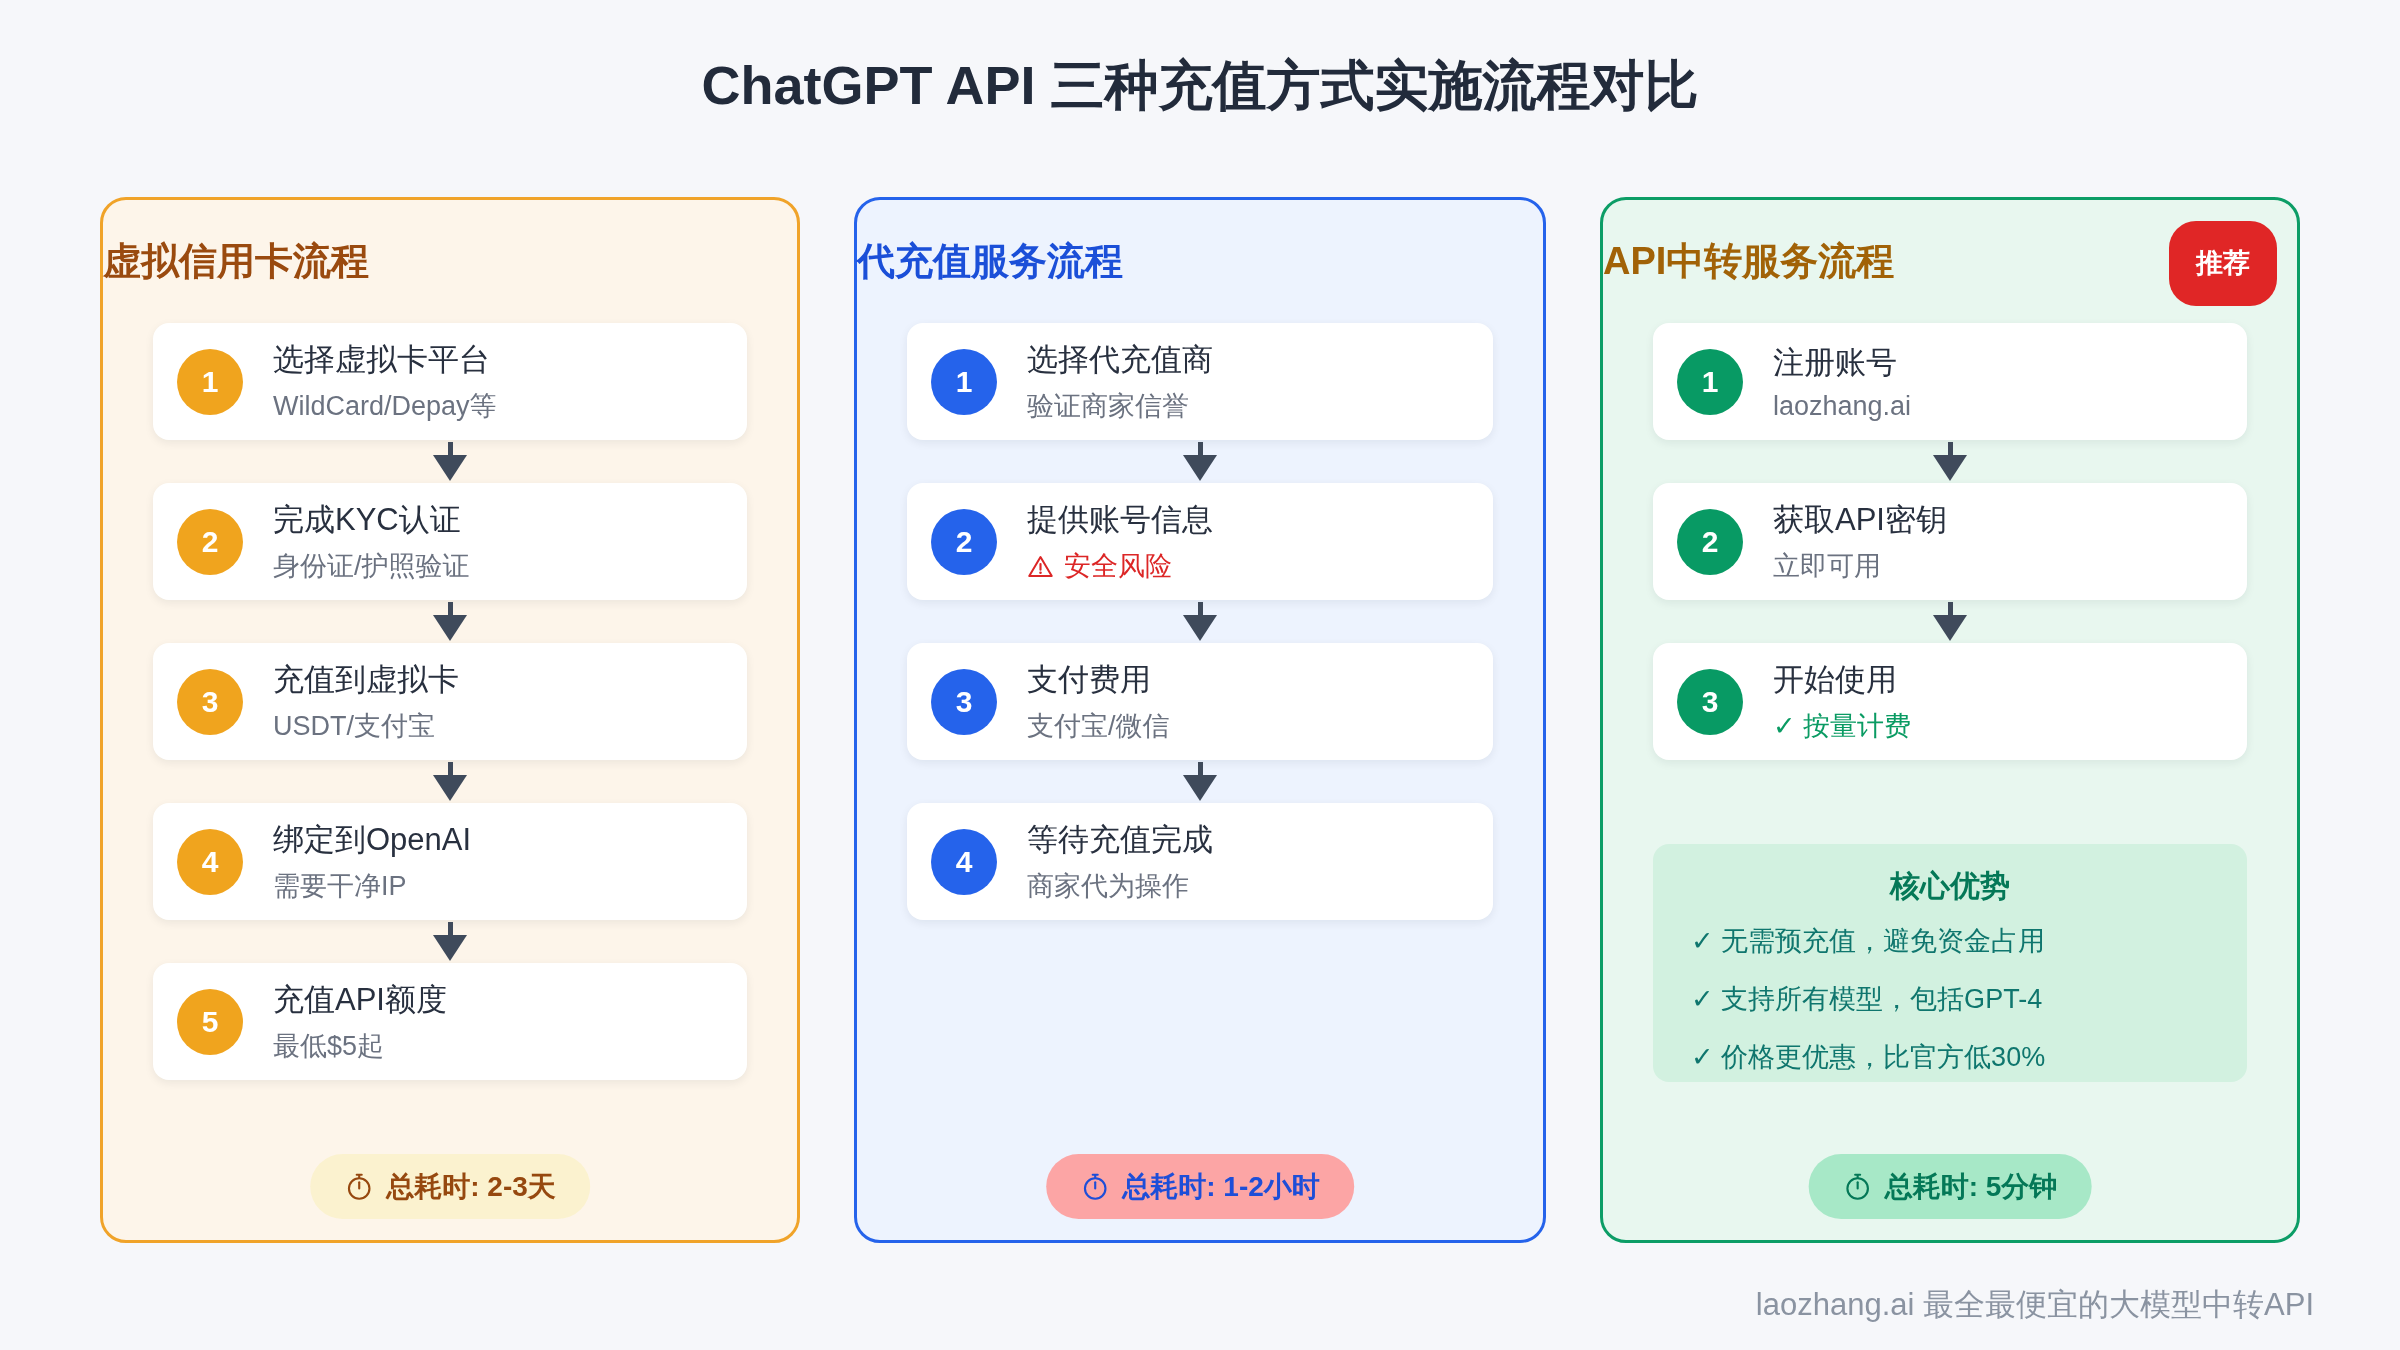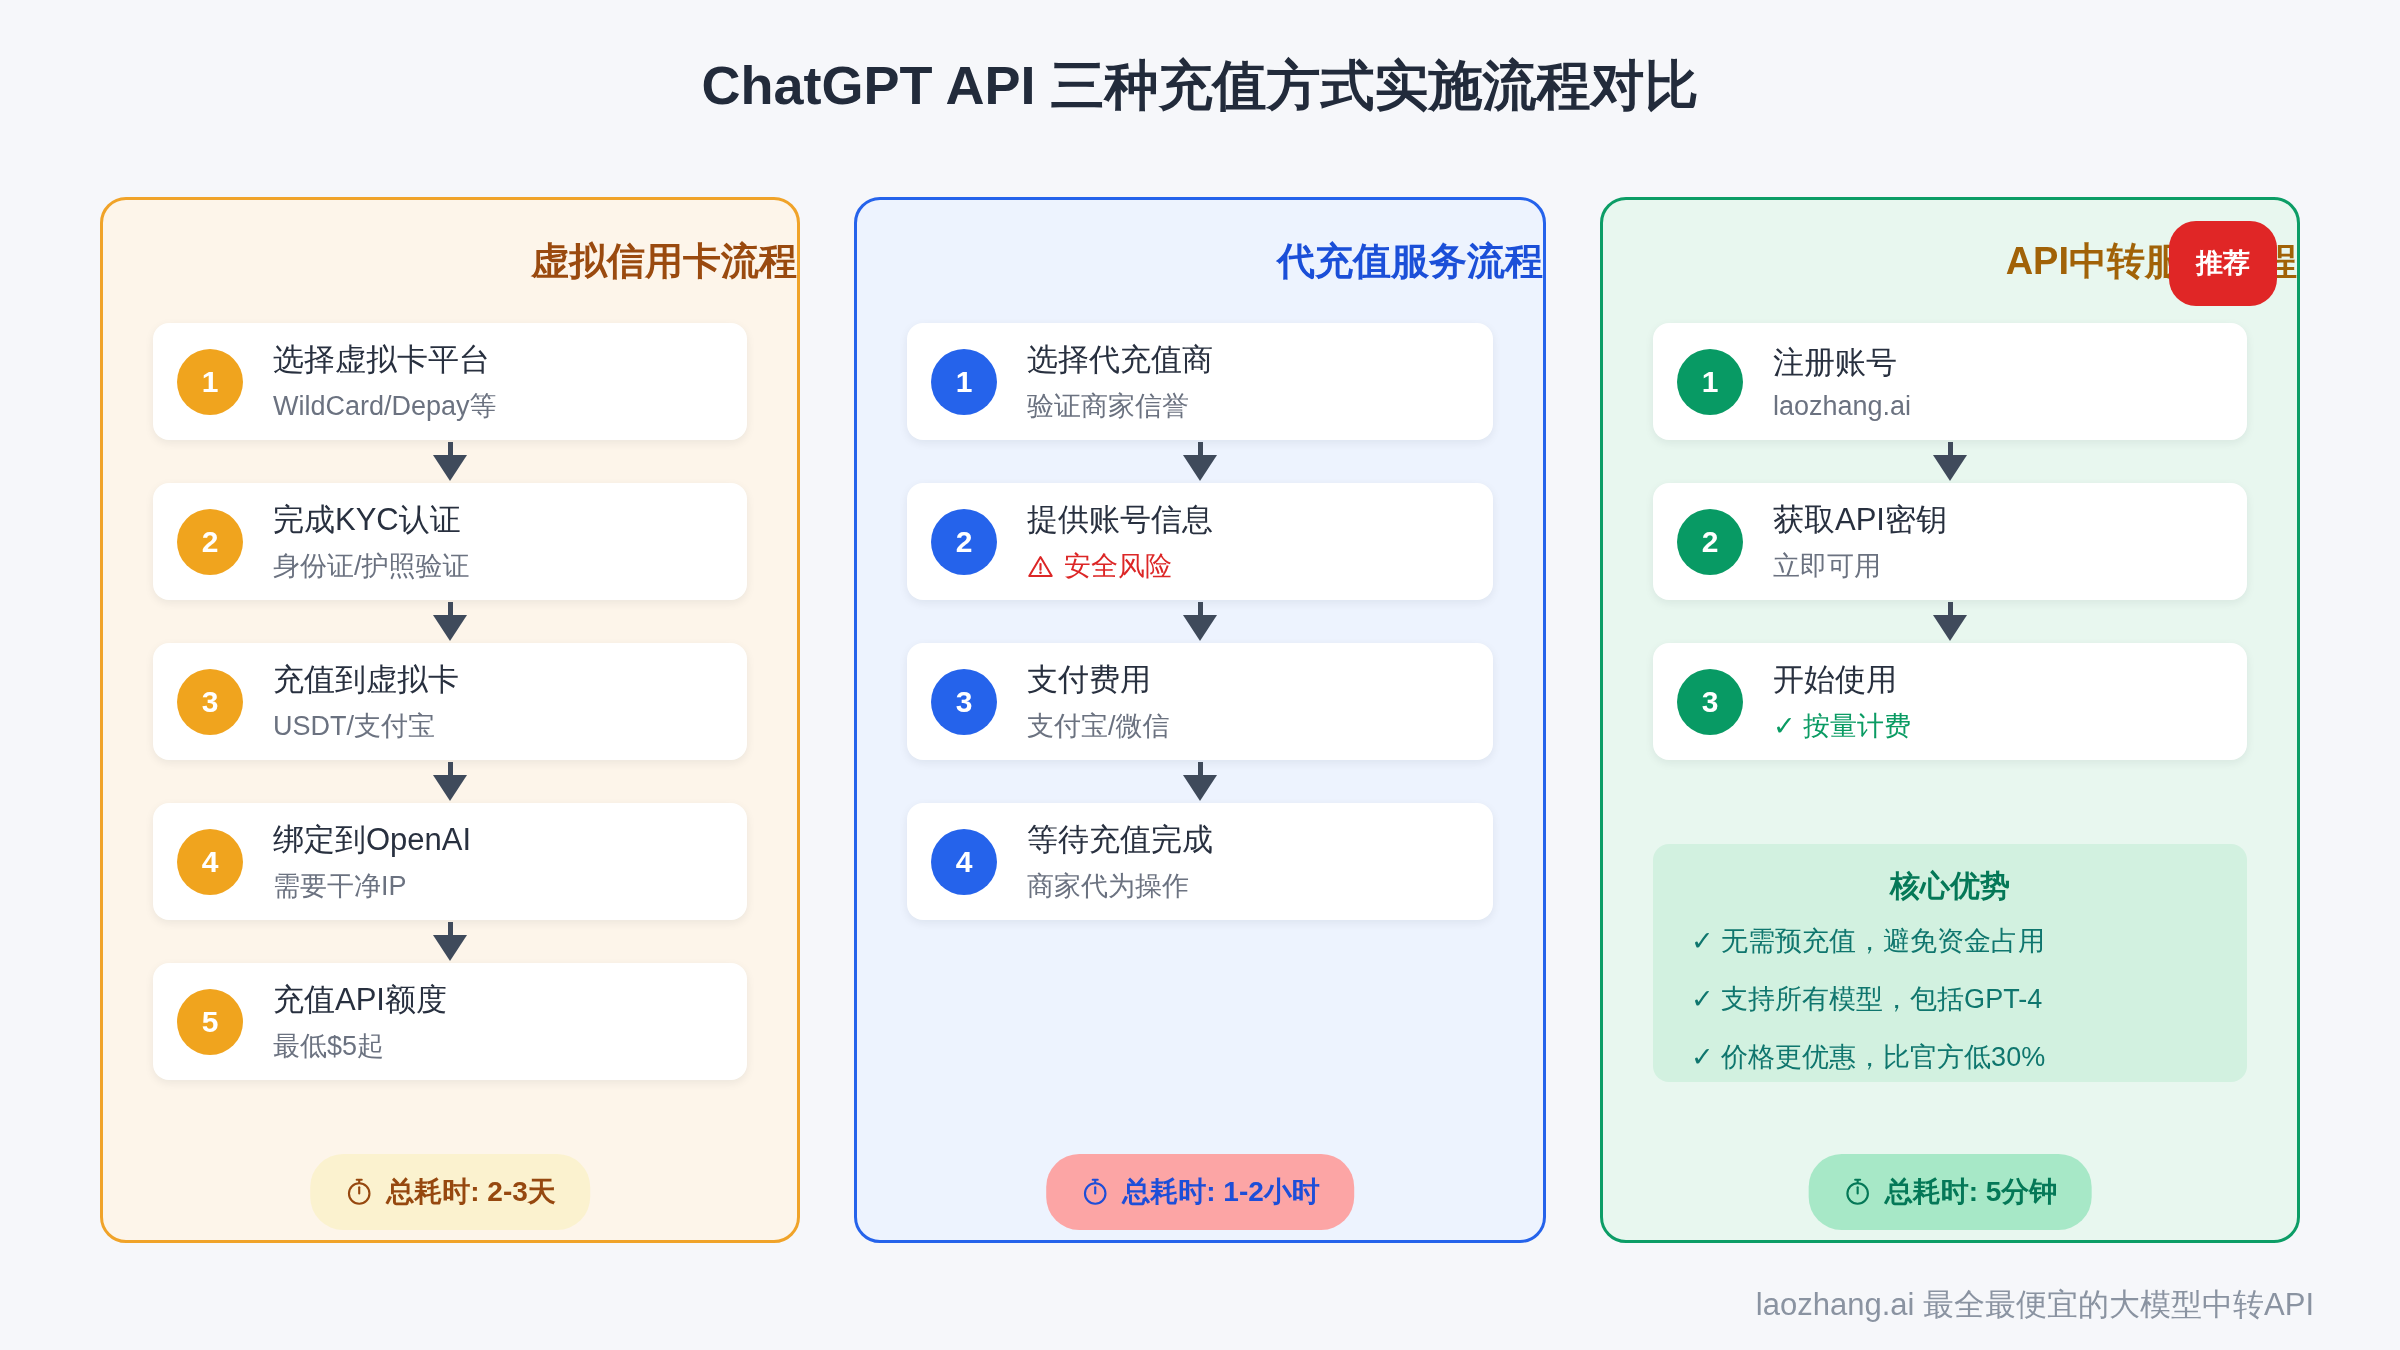--- a/index.html
+++ b/index.html
@@ -8,21 +8,21 @@
 
   .title{position:absolute;left:0;top:50px;width:100%;text-align:center;
          font-size:54px;font-weight:700;color:#222B3B;margin:0;}
 
   .panel{position:absolute;top:197px;height:1046px;border-radius:26px;
          border:3px solid;box-sizing:border-box;}
   .panel.orange{left:100px;width:700px;border-color:#F0A329;background:#FDF5EA;}
   .panel.blue{left:854px;width:692px;border-color:#2563EB;background:#EDF3FE;}
   .panel.green{left:1600px;width:700px;border-color:#0C9D66;background:#E8F7EF;}
 
-  .panel-header{position:absolute;top:36px;left:0;width:100%;text-align:right;
+  .panel-header{position:absolute;top:36px;left:0;width:100%;text-align:left;
                 font-size:38px;font-weight:700;margin:0;}
   .orange .panel-header{color:#9A4A0F;}
   .blue .panel-header{color:#1B4FD8;}
   .green .panel-header{color:#a16207;}
 
   .rec-badge{position:absolute;top:21px;right:20px;height:53px;line-height:53px;
              padding:16px 27px;border-radius:27px;background:#E02626;color:#FFFFFF;
              font-size:27px;font-weight:700;}
 
   .card{position:absolute;left:50px;right:50px;height:117px;background:#FFFFFF;
@@ -43,21 +43,21 @@
   .step-sub.ok{color:#0A9B63;}
   .warn-ic{width:27px;height:27px;flex:none;}
 
   .arrow{position:absolute;left:50%;transform:translateX(-50%);
          display:flex;flex-direction:column;align-items:center;}
   .arr0{top:242px}.arr1{top:402px}.arr2{top:562px}.arr3{top:722px}
   .stem{display:block;width:5px;height:13px;background:#3F4A5B;}
   .tri{display:block;width:0;height:0;border-left:17px solid transparent;
        border-right:17px solid transparent;border-top:26px solid #3F4A5B;}
 
-  .pill{position:absolute;top:954px;left:50%;transform:translateX(-50%);height:76px;
+  .pill{position:absolute;top:954px;left:50%;transform:translateX(-50%);height:65px;
         border-radius:33px;display:flex;align-items:center;gap:12px;padding:0 34px;
         font-size:28px;font-weight:700;white-space:nowrap;}
   .orange .pill{background:#FBF2CF;color:#96480F;}
   .blue .pill{background:#fca5a5;color:#1D4ED8;}
   .green .pill{background:#A7E8C7;color:#047857;}
   .clock-ic{width:30px;height:30px;flex:none;}
 
   .adv{position:absolute;left:50px;right:50px;top:644px;height:238px;background:#D2F1E0;
        border-radius:16px;box-sizing:border-box;padding:22px 20px 13px 38px;}
   .adv-title{text-align:center;font-size:30px;font-weight:700;color:#047857;margin-right:18px;}

